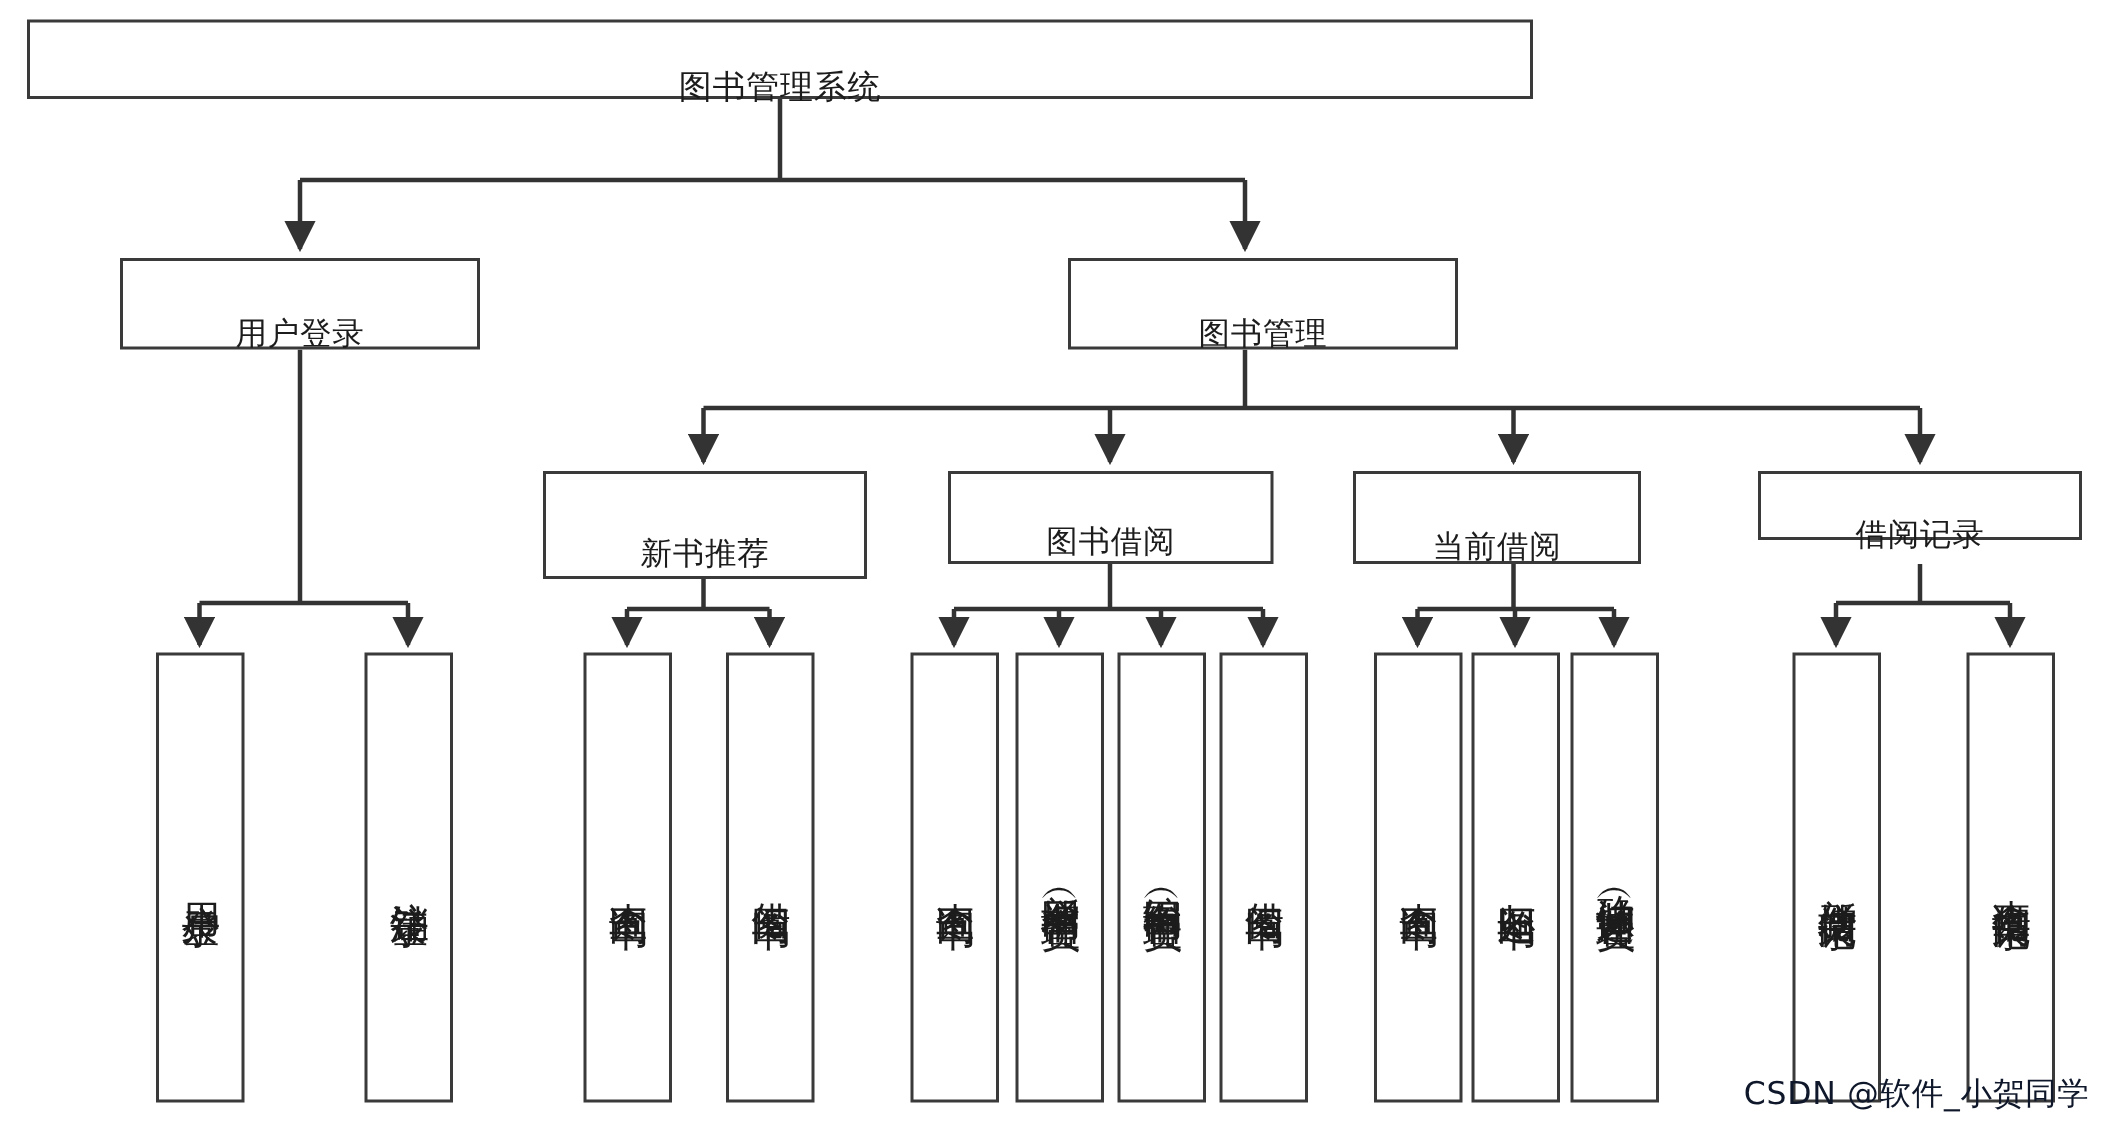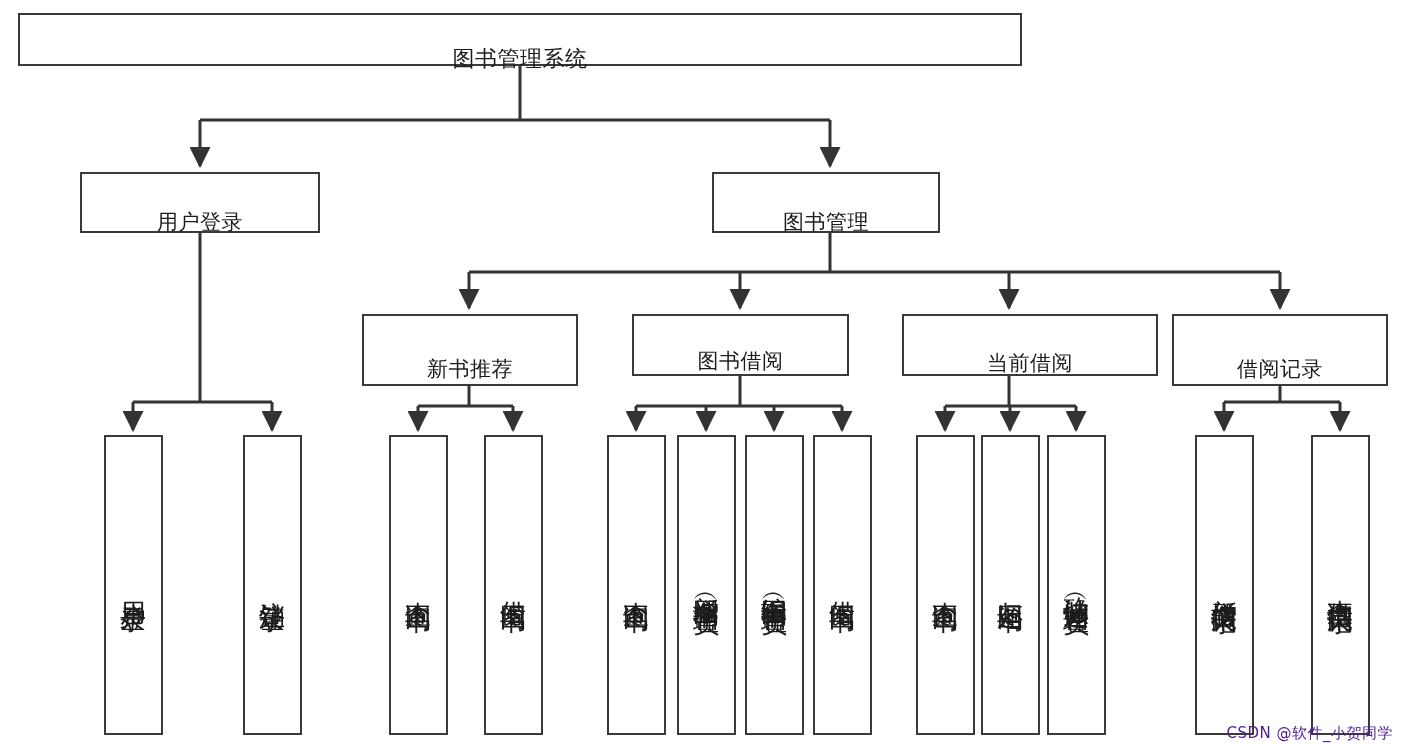--- a/index.html
+++ b/index.html
@@ -62,22 +62,22 @@
     text-orientation: upright;
     font-size: 26px;
     line-height: 1.0;
     letter-spacing: 2px;
     max-height: 100%;
   }
   #watermark {
     position: absolute;
     right: 12px;
     bottom: 4px;
-    font-size: 15px;
-    color: #4c1d95;
+    font-size: 21px;
+    color: #0f172a;
     letter-spacing: 0.5px;
     user-select: none;
     white-space: nowrap;
   }
 </style>
 </head>
 <body>
 
 <div id="diagram">
 
@@ -131,34 +131,34 @@
     </g>
   </svg>
 
   <div class="node horiz root" style="left:18px; top:13px; width:1004px; height:53px;">
     <span class="label">图书管理系统</span>
   </div>
 
   <div class="node horiz" style="left:80px; top:172px; width:240px; height:61px;">
     <span class="label">用户登录</span>
   </div>
-  <div class="node horiz" style="left:712px; top:172px; width:228px; height:61px;">
+  <div class="node horiz" style="left:712px; top:172px; width:260px; height:61px;">
     <span class="label">图书管理</span>
   </div>
 
   <div class="node horiz" style="left:362px; top:314px; width:216px; height:72px;">
     <span class="label">新书推荐</span>
   </div>
   <div class="node horiz" style="left:632px; top:314px; width:217px; height:62px;align-items:flex-end;">
     <span class="label">图书借阅</span>
   </div>
-  <div class="node horiz" style="left:902px; top:314px; width:256px; height:62px;font-family:Liberation Mono, monospace;">
+  <div class="node horiz" style="left:902px; top:314px; width:192px; height:62px;">
     <span class="label">当前借阅</span>
   </div>
-  <div class="node horiz" style="left:1172px; top:314px; width:216px; height:72px;">
+  <div class="node horiz" style="left:1172px; top:314px; width:216px; height:46px;">
     <span class="label">借阅记录</span>
   </div>
 
   <div class="node vert" style="left:104px; top:435px; width:59px; height:300px;">
     <span class="label">用户登录</span>
   </div>
   <div class="node vert" style="left:243px; top:435px; width:59px; height:300px;">
     <span class="label">注销登录</span>
   </div>
 

